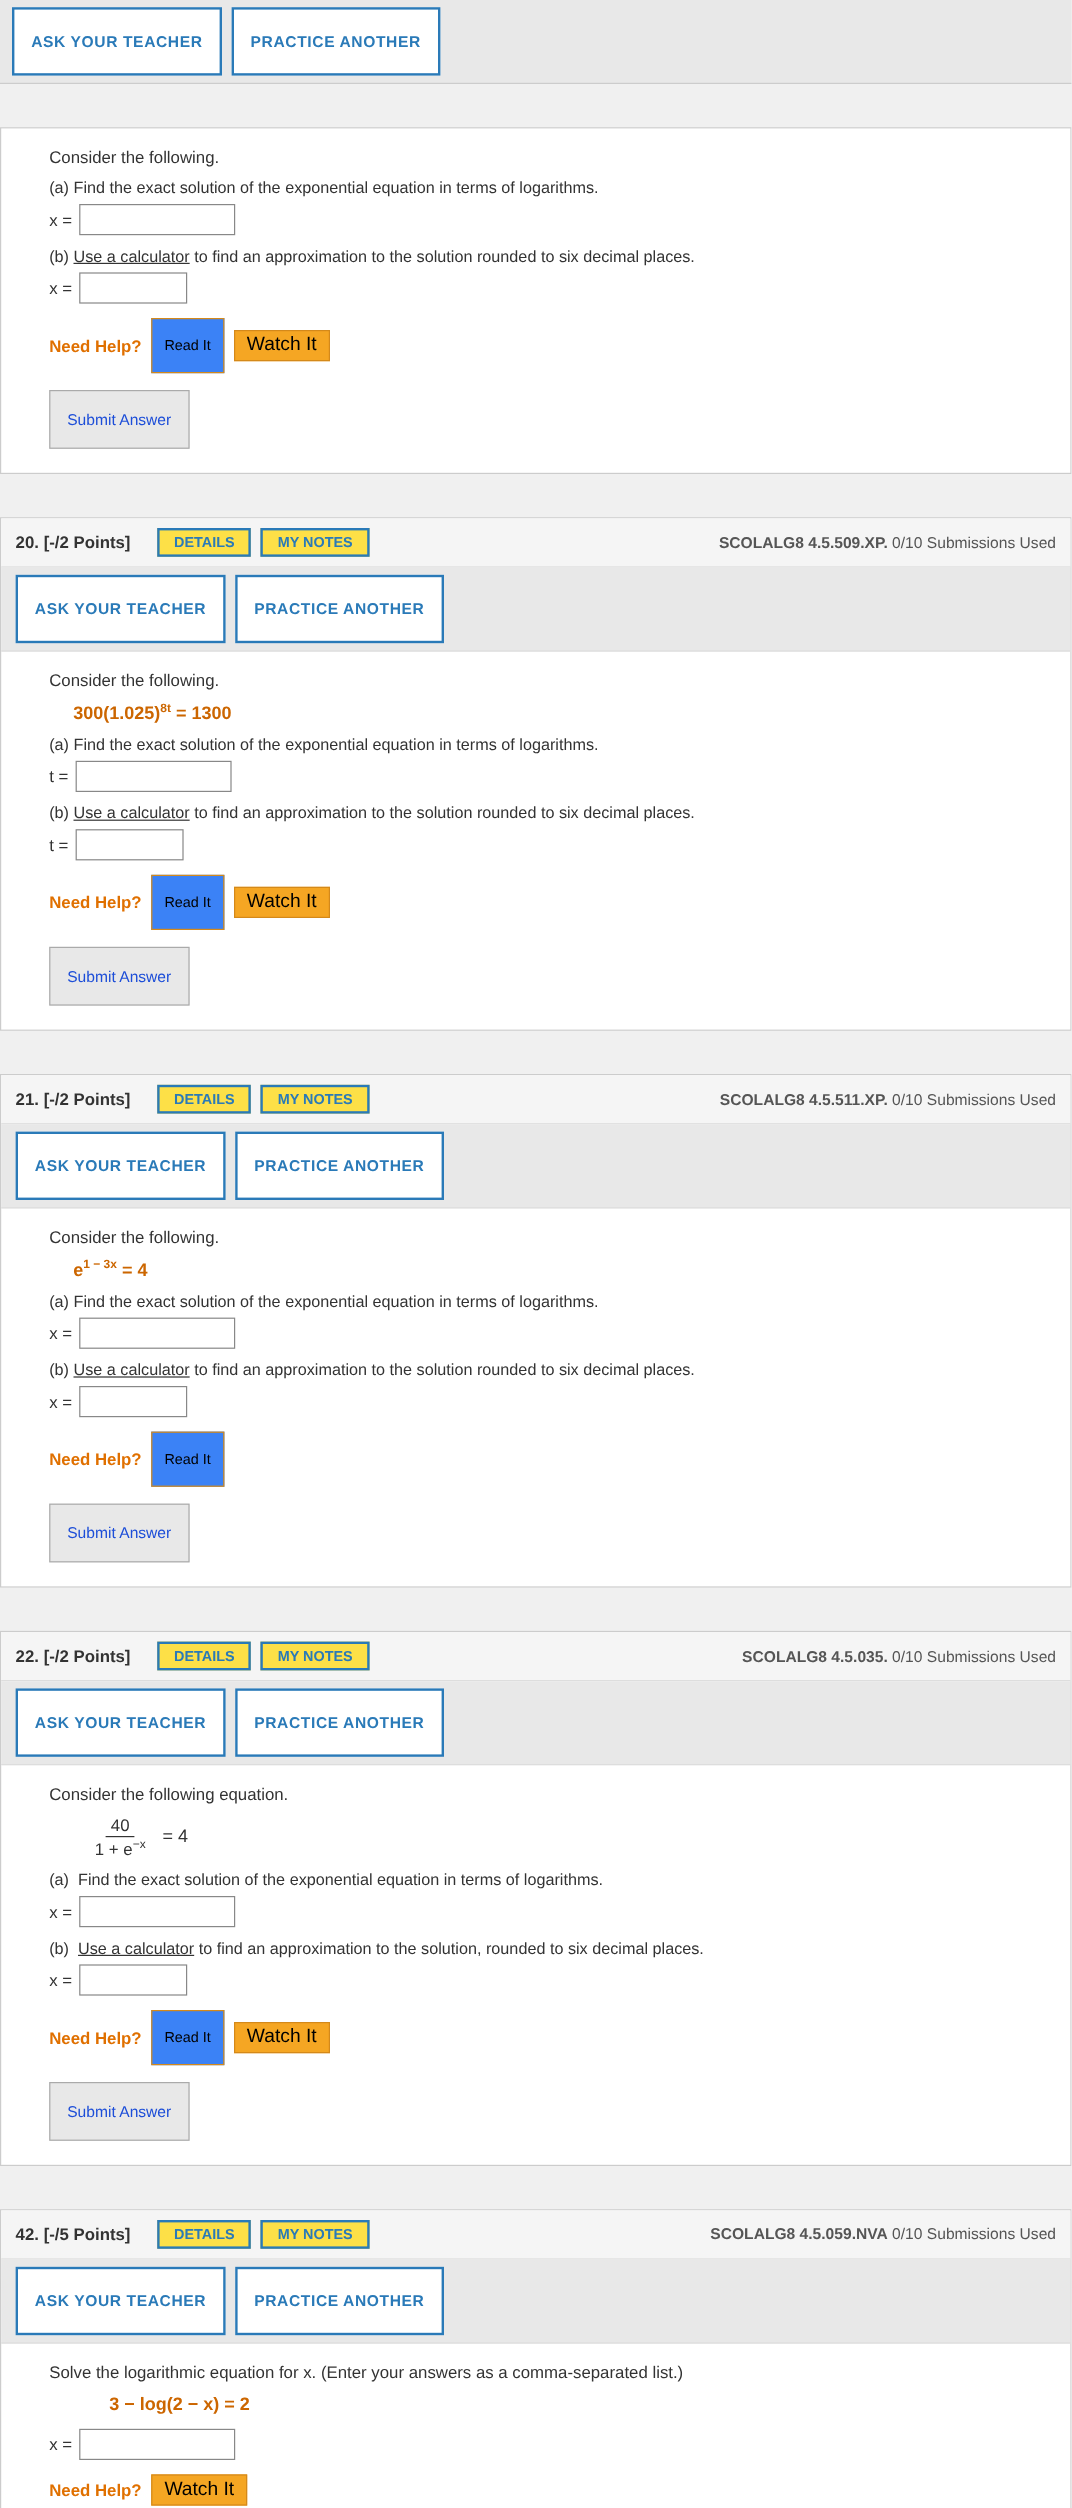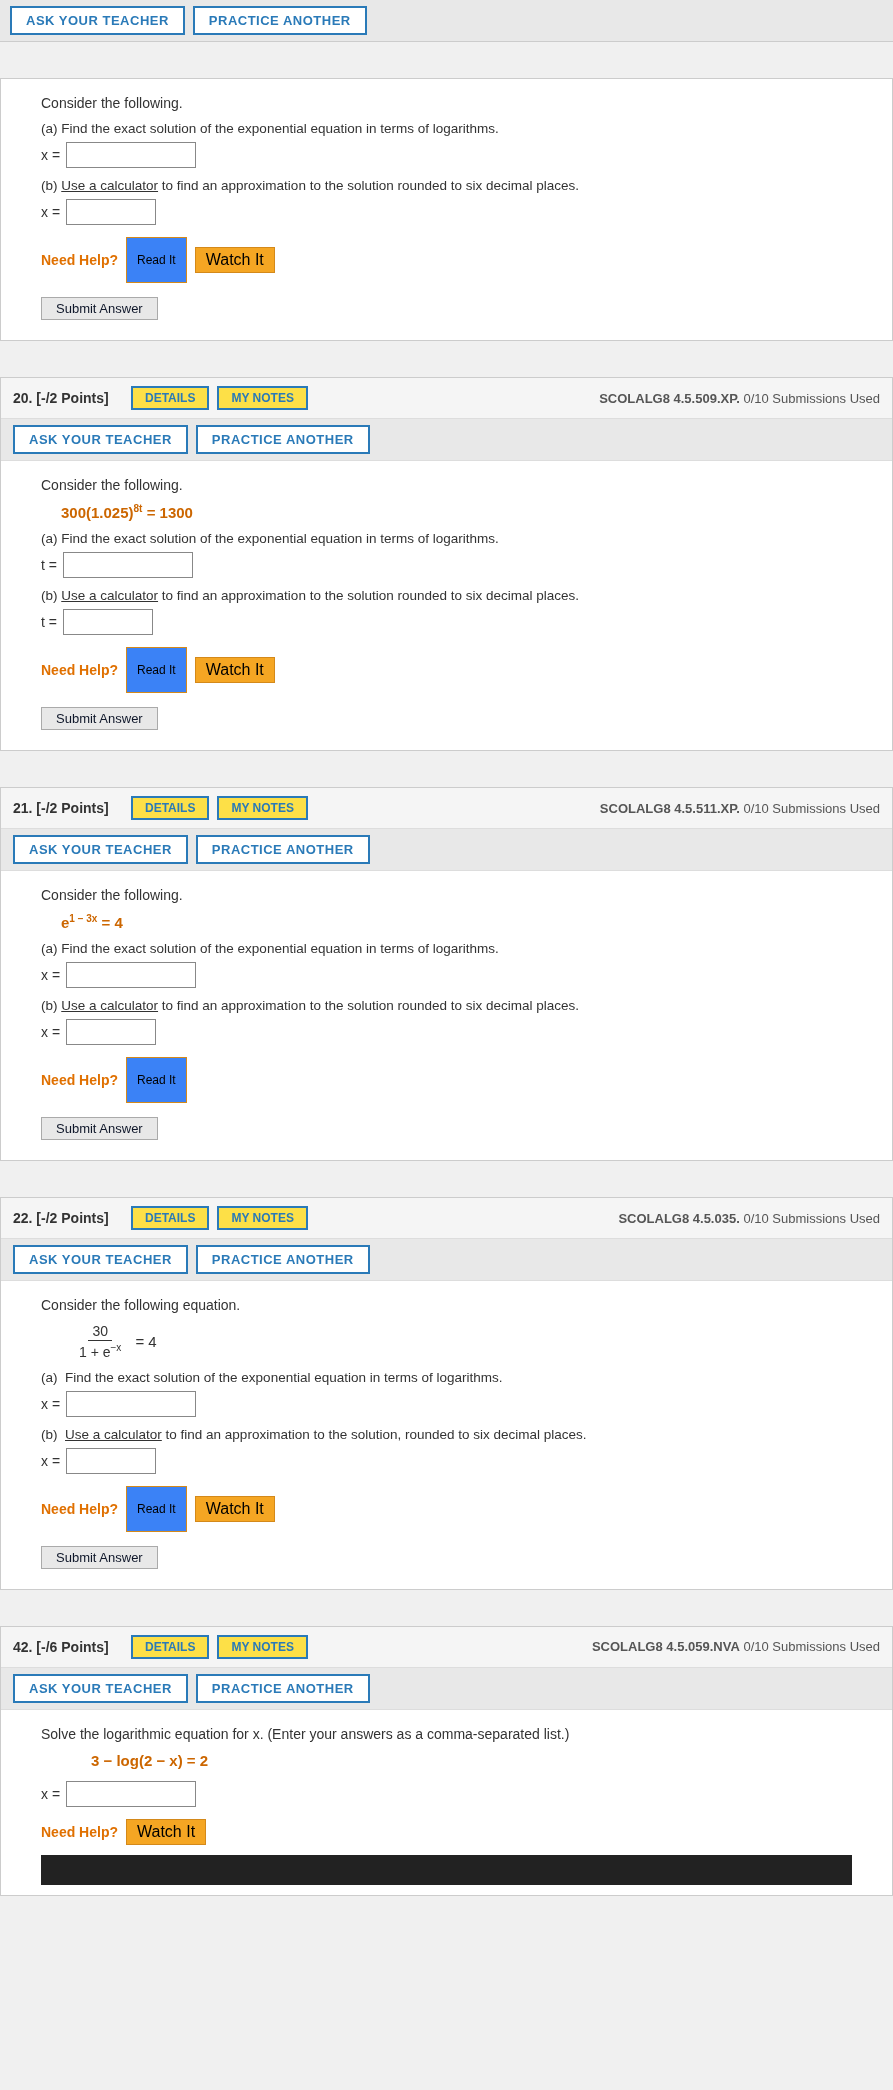--- a/index.html
+++ b/index.html
@@ -17,21 +17,21 @@
       display: flex;
       gap: 8px;
       align-items: center;
       border-bottom: 1px solid #ccc;
     }
 
     .btn-blue {
       background: #fff;
       border: 2px solid #2a7ab8;
       color: #2a7ab8;
-      padding: 5px 14px;
+      padding: 19px 14px;
       font-size: 13px;
       font-weight: bold;
       cursor: pointer;
       letter-spacing: 0.5px;
     }
 
     .problem-block {
       background: #fff;
       border: 1px solid #ccc;
       margin-bottom: 6px;
@@ -161,22 +161,22 @@
       color: #000;
       padding: 3px 10px;
       font-size: 16px;
       cursor: pointer;
       font-weight: normal;
     }
 
     .submit-btn {
       background: #e8e8e8;
       border: 1px solid #aaa;
-      color: #0f172a;
-      padding: 3px 14px;
+      color: #1d4ed8;
+      padding: 16px 14px;
       font-size: 13px;
       cursor: pointer;
       margin: 6px 0 10px 0;
     }
 
     .fraction {
       display: inline-flex;
       flex-direction: column;
       align-items: center;
       vertical-align: middle;
@@ -338,21 +338,21 @@
     </span>
   </div>
   <div class="problem-actions">
     <button class="btn-blue">ASK YOUR TEACHER</button>
     <button class="btn-blue">PRACTICE ANOTHER</button>
   </div>
   <div class="problem-content">
     <p class="consider-text">Consider the following equation.</p>
     <div class="equation-line">
       <span class="fraction">
-        <span class="numerator">30</span>
+        <span class="numerator">40</span>
         <span class="denominator">1 + e<sup>−x</sup></span>
       </span>
       <span style="margin-left:6px;">= 4</span>
     </div>
     <div class="sub-part">
       <p>(a)&nbsp; Find the exact solution of the exponential equation in terms of logarithms.</p>
       <div class="input-row">
         <label>x =</label>
         <input type="text" class="answer-input" style="">
       </div>
@@ -369,21 +369,21 @@
       <button class="btn-read">Read It</button>
       <button class="btn-watch">Watch It</button>
     </div>
     <button class="submit-btn">Submit Answer</button>
   </div>
 </div>
 
 <div class="problem-block">
   <div class="problem-header">
     <span class="problem-number">
-      <span>42.</span> <span>[-/6 Points]</span>
+      <span>42.</span> <span>[-/5 Points]</span>
     </span>
     <button class="btn-outline-sm">DETAILS</button>
     <button class="btn-outline-sm">MY NOTES</button>
     <span class="submissions-text">
       <strong>SCOLALG8 4.5.059.NVA</strong> <span>0/10 Submissions Used</span>
     </span>
   </div>
   <div class="problem-actions">
     <button class="btn-blue">ASK YOUR TEACHER</button>
     <button class="btn-blue">PRACTICE ANOTHER</button>

